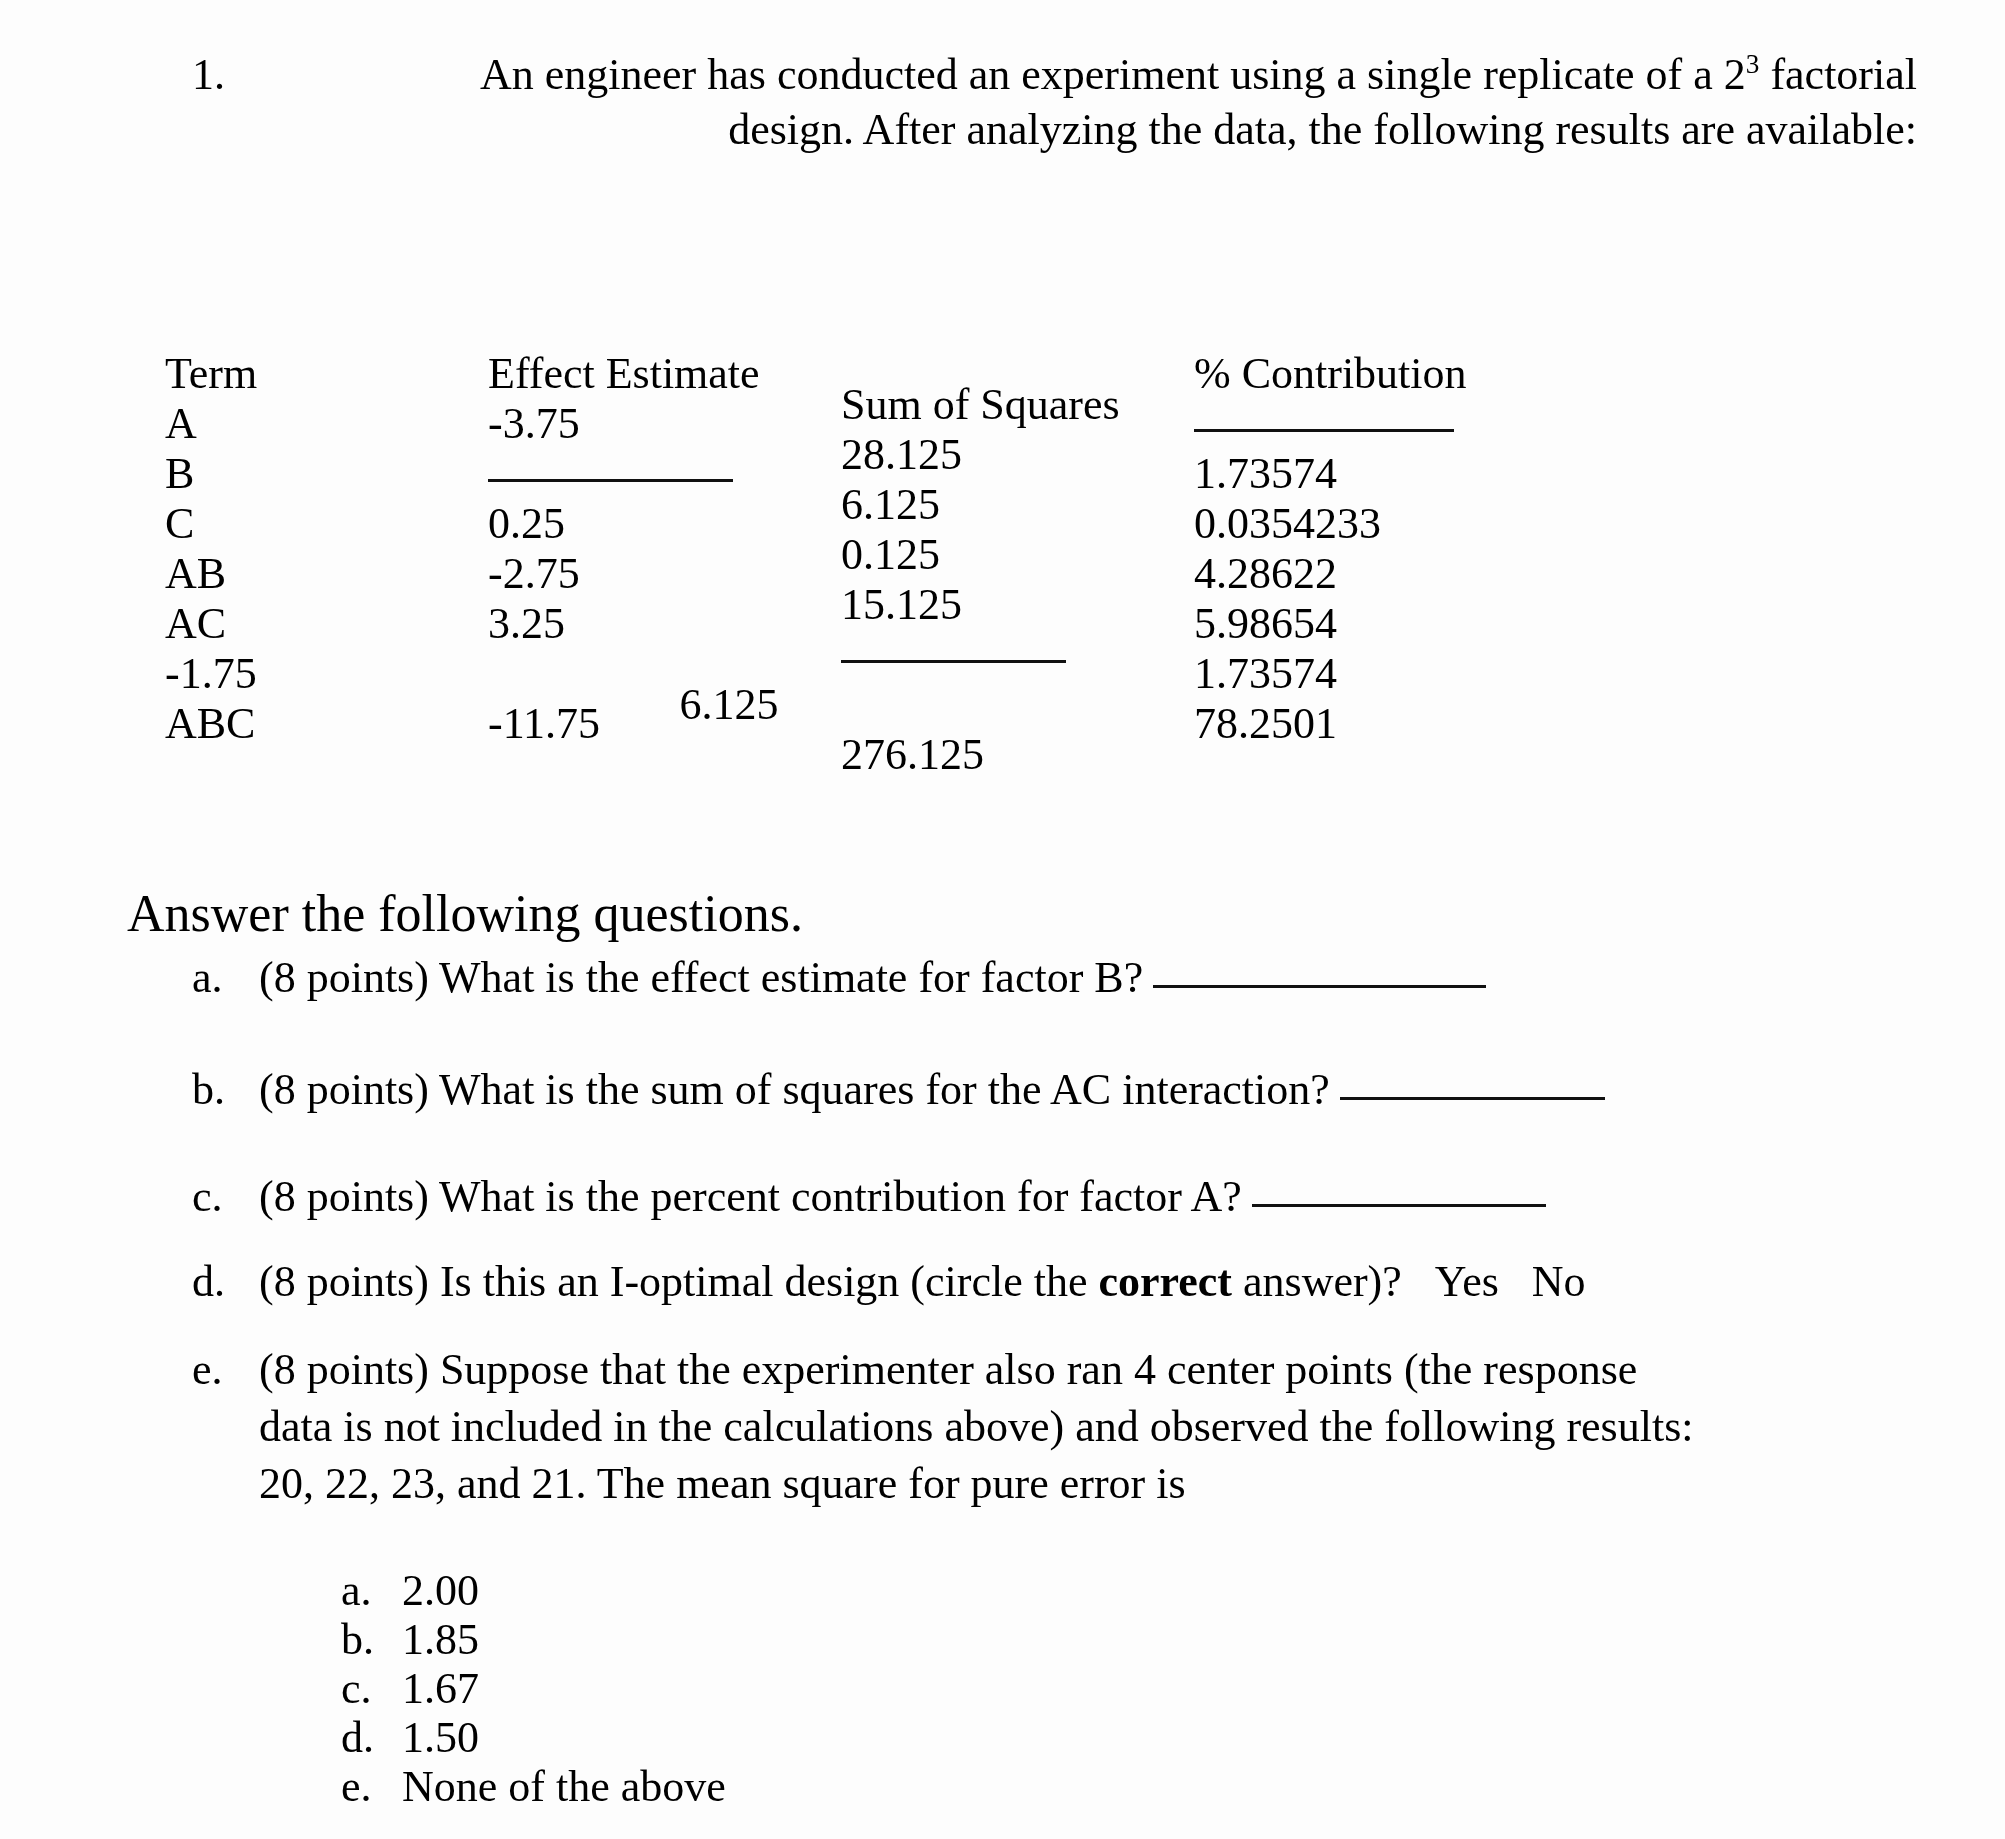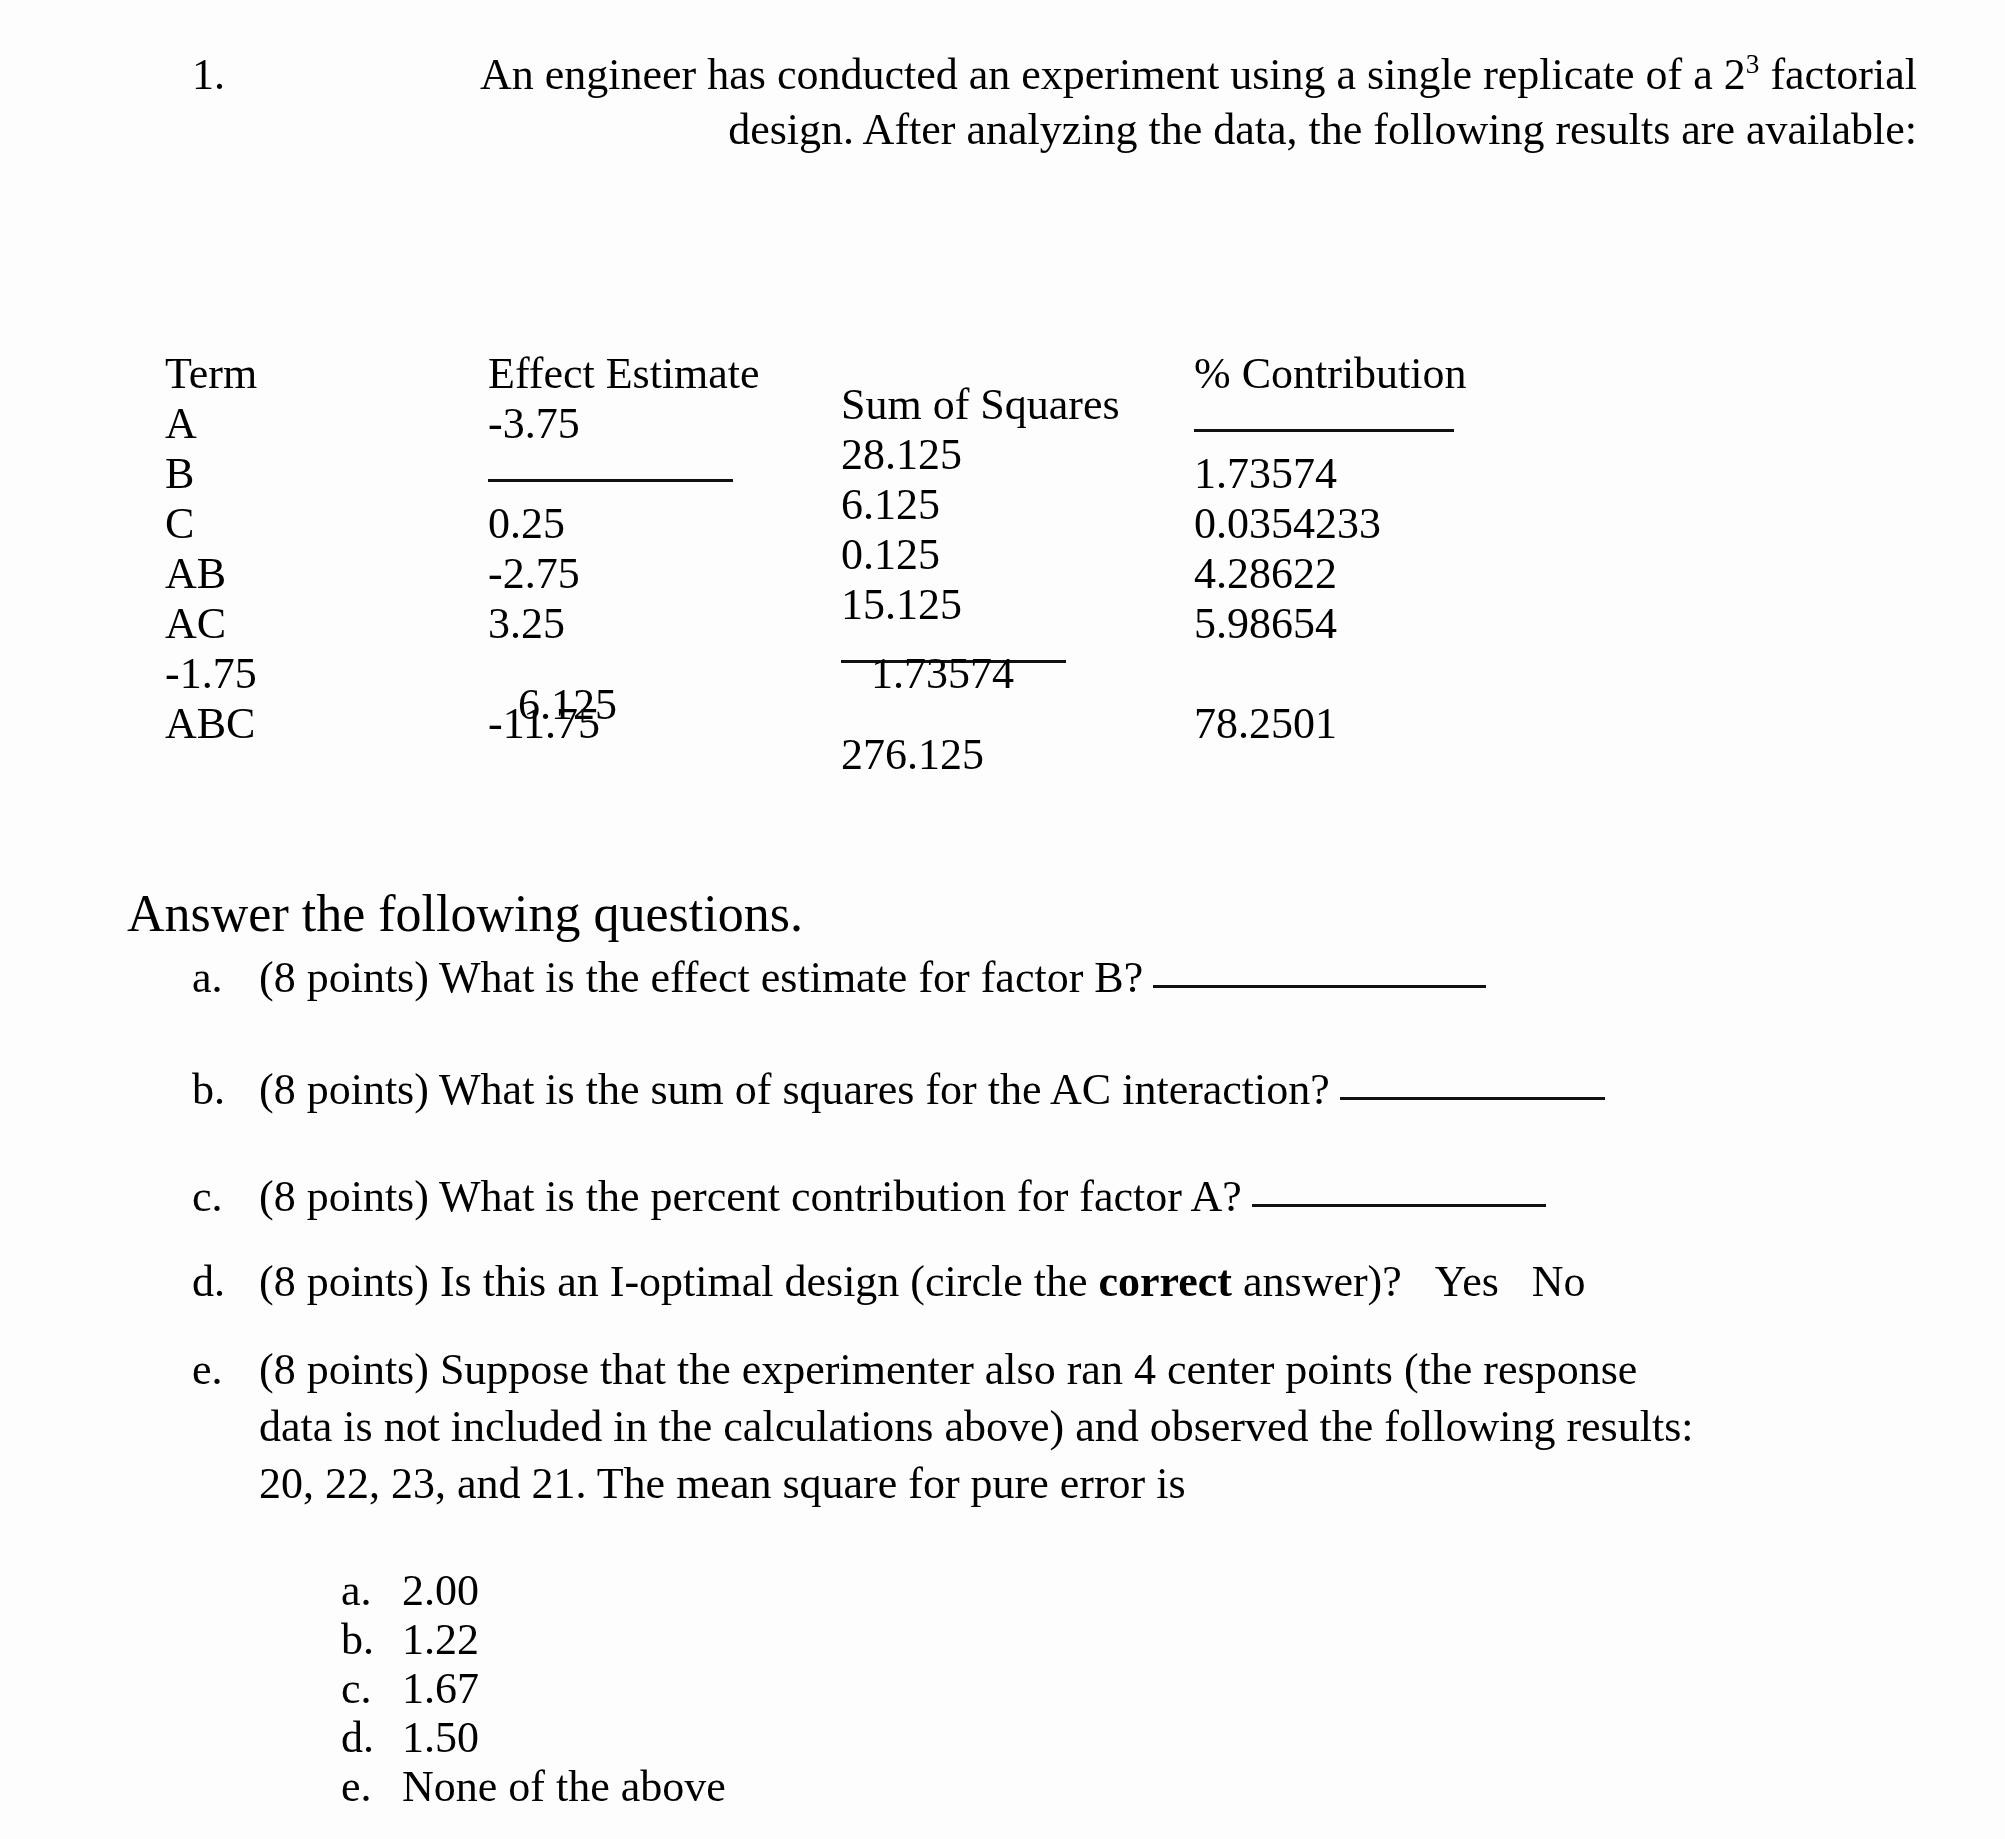--- a/index.html
+++ b/index.html
@@ -56,20 +56,21 @@
     position: absolute;
     left: 165px;
     top: 349px;
     font-size: 44px;
     line-height: 50px;
   }
   .trow {
     display: flex;
     height: 50px;
     align-items: flex-start;
+    justify-content: space-between;
   }
   .c-term   { width: 323px; }
   .c-eff    { width: 353px; }
   .c-sos    { width: 353px; margin-top: 31px; }
   .c-pct    { width: 353px; }
 
   .cellwrap {
     position: relative;
     height: 50px;
   }
@@ -260,21 +261,21 @@
     </div>
   </div>
 
   <div class="mc">
     <div class="mc-row">
       <span class="mc-letter">a.</span>
       <span class="mc-text">2.00</span>
     </div>
     <div class="mc-row">
       <span class="mc-letter">b.</span>
-      <span class="mc-text">1.22</span>
+      <span class="mc-text">1.85</span>
     </div>
     <div class="mc-row">
       <span class="mc-letter">c.</span>
       <span class="mc-text">1.67</span>
     </div>
     <div class="mc-row">
       <span class="mc-letter">d.</span>
       <span class="mc-text">1.50</span>
     </div>
     <div class="mc-row">

